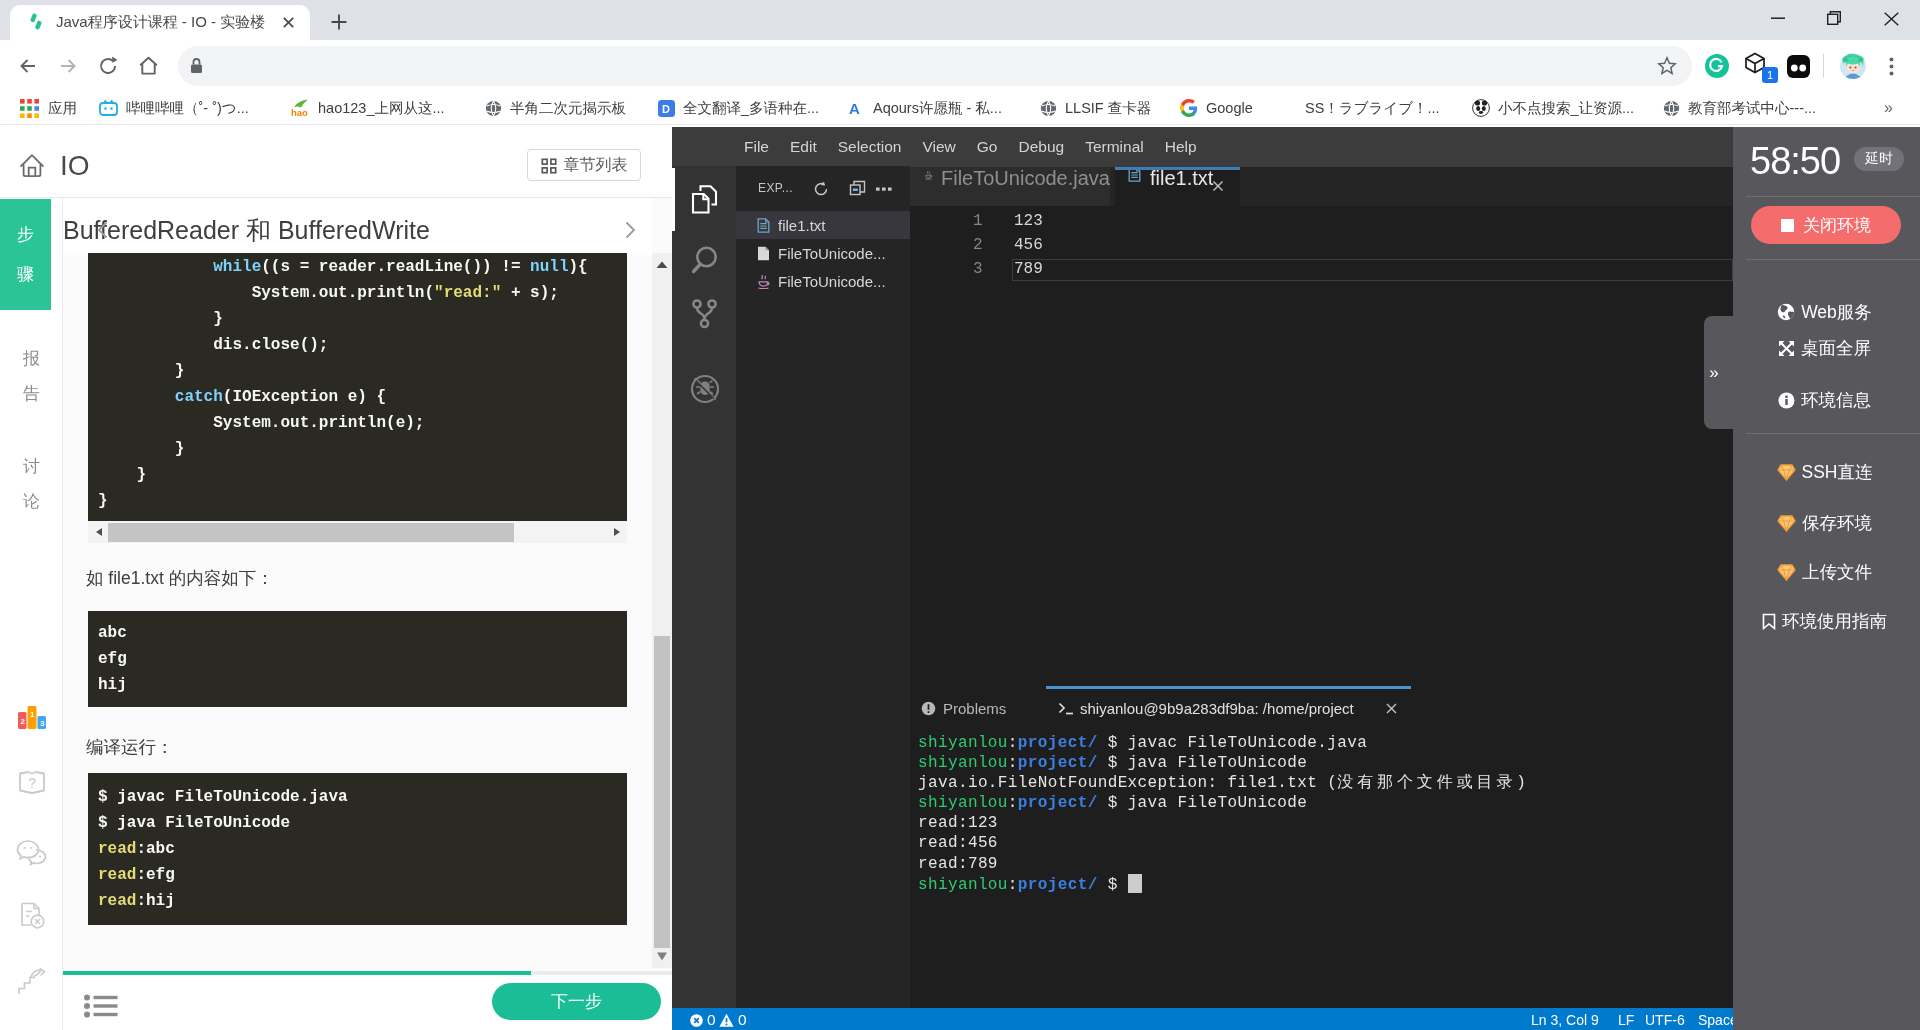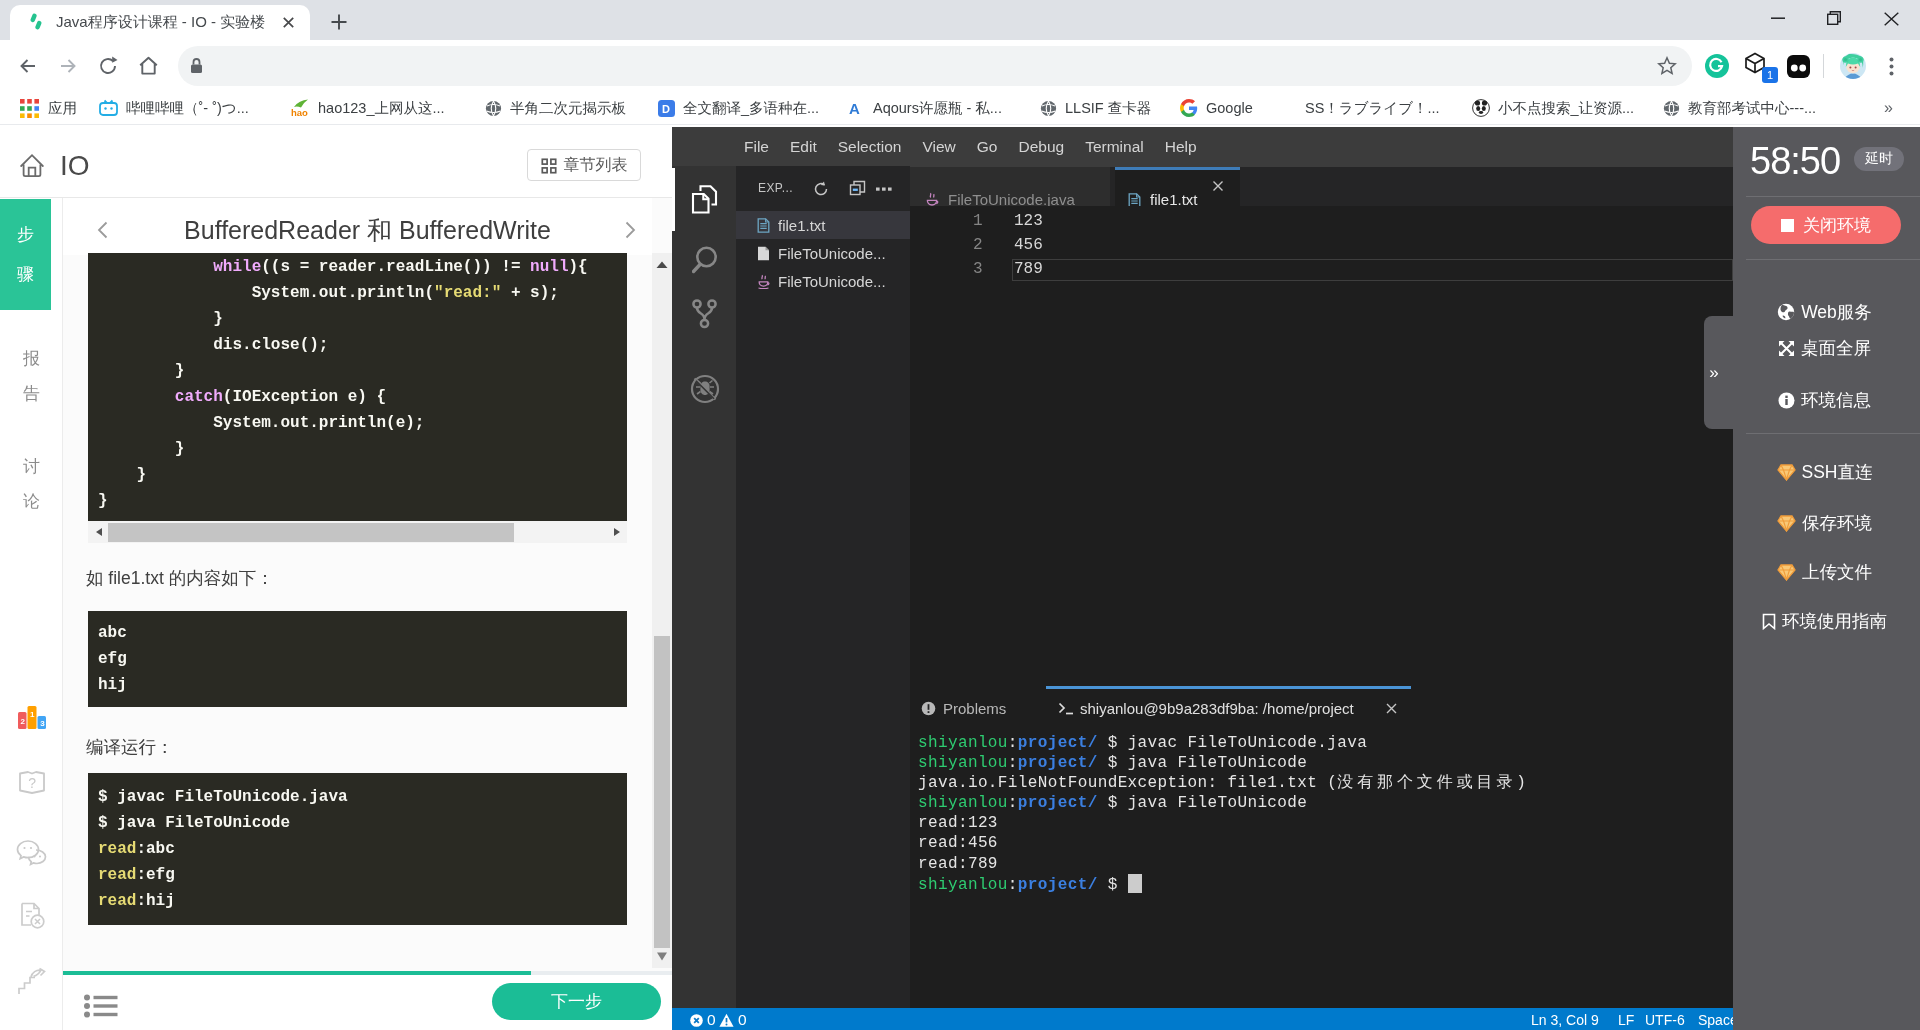--- a/index.html
+++ b/index.html
@@ -18,44 +18,44 @@
 .bm>*:first-child{margin-right:8px}
 
 .lpanel{left:0;top:125px;width:672px;height:905px;background:#fbfbfb}
 .lph{left:0;top:125px;width:672px;height:73px;background:#fff;border-bottom:1px solid #e8e8e8}
 .io{left:60px;top:150px;font-size:28px;color:#4a4a4a}
 .chapbtn{left:527px;top:149px;width:114px;height:32px;border:1px solid #d9d9d9;border-radius:4px;background:#fff;display:flex;align-items:center;justify-content:center;font-size:16px;color:#595959}
 .lstrip{left:0;top:198px;width:63px;height:832px;background:#fff;border-right:1px solid #ececec}
 .steptab{left:0;top:199px;width:51px;height:111px;background:#2ac497;color:#fff;font-size:17px;display:flex;flex-direction:column;align-items:center;justify-content:center;gap:17px}
 .vtab{left:0;top:0;width:63px;color:#8c8c8c;font-size:17px;display:flex;flex-direction:column;align-items:center;gap:12px}
 .navrow{left:63px;top:198px;width:589px;height:57px;background:#fff}
-.navtitle{left:63px;top:214px;width:609px;text-align:center;font-size:25px;color:#3f3f3f}
+.navtitle{left:63px;top:214px;width:609px;text-align:left;font-size:25px;color:#3f3f3f}
 .codeblk{background:#2a2a23;font-family:"Liberation Mono",monospace;font-weight:bold;font-size:16px;line-height:26px;color:#f8f8f2;white-space:pre;overflow:hidden}
-.kw{color:#f0abfc}.str{color:#e6db74}
+.kw{color:#7dd3fc}.str{color:#e6db74}
 .ltext{font-size:17.5px;color:#404040}
 .hsb{left:88px;top:521px;width:539px;height:22px;background:#f3f3f3}
 .hsbthumb{left:108px;top:522.5px;width:406px;height:19px;background:#c4c4c4}
 .vsb{left:652px;top:253px;width:20px;height:715px;background:#f0f0f0}
 .vsbthumb{left:654px;top:636px;width:16px;height:312px;background:#c2c2c2}
 .progress{left:63px;top:971px;width:609px;height:4px;background:#e9edf0}
 .progfill{left:0;top:0;width:468px;height:4px;background:#1bbd96}
 .lfooter{left:63px;top:975px;width:609px;height:55px;background:#fff}
 .nextbtn{left:492px;top:983px;width:169px;height:37px;border-radius:19px;background:#1bbd96;color:#fff;font-size:17px;display:flex;align-items:center;justify-content:center}
 .sideicon{position:absolute;left:0;width:63px;display:flex;justify-content:center}
 
 .ide{left:672px;top:125px;width:1061px;height:905px;background:#1e1e1e}
 .menubar{left:672px;top:127px;width:1061px;height:40px;background:#3c3c3c;display:flex;align-items:center;padding-left:72px;color:#d4d4d4;font-size:15.5px}
 .menubar span{margin-right:21px}
 .actbar{left:672px;top:166px;width:64px;height:844px;background:#333333}
 .explorer{left:736px;top:166px;width:174px;height:844px;background:#252526}
 .exph{left:758px;top:181px;font-size:12px;color:#c5c5c5;letter-spacing:.4px}
 .exprow{position:absolute;left:736px;width:174px;height:28px;display:flex;align-items:center;padding-left:20px;color:#d7d7d7;font-size:15px;white-space:nowrap;overflow:hidden}
 .exprow svg{margin-right:7px;flex:none}
 .tabsrow{left:910px;top:167px;width:823px;height:41px;background:#252526}
-.edtab{position:absolute;top:167px;height:41px;display:flex;align-items:flex-end;font-size:15px}
+.edtab{position:absolute;top:167px;height:41px;display:flex;align-items:flex-start;font-size:20px}
 .edtab svg{margin-right:8px}
 .editor{left:910px;top:206px;width:823px;height:482px;background:#1e1e1e}
 .lnum{position:absolute;color:#858585;font-family:"Liberation Mono",monospace;font-size:16px}
 .ecode{position:absolute;color:#d8d8d8;font-family:"Liberation Mono",monospace;font-size:16px}
 .curline{left:1012px;top:258.5px;width:721px;height:22px;border:1px solid #3e3e3e}
 .panel{left:910px;top:688px;width:823px;height:322px;background:#1e1e1e}
 .term{left:918px;top:733px;font-family:"Liberation Mono",monospace;font-size:16px;letter-spacing:.38px;line-height:20.1px;color:#e5e5e5;white-space:pre}
 .tgreen{color:#2ecc71;font-weight:normal}.tblue{color:#3b7fe0;font-weight:bold}
 .statusbar{left:672px;top:1008px;width:1061px;height:22px;background:#007acc;color:#fff;font-size:14px}
 .stitem{position:absolute;top:1011.5px;color:#fff;font-size:14px;white-space:nowrap}

